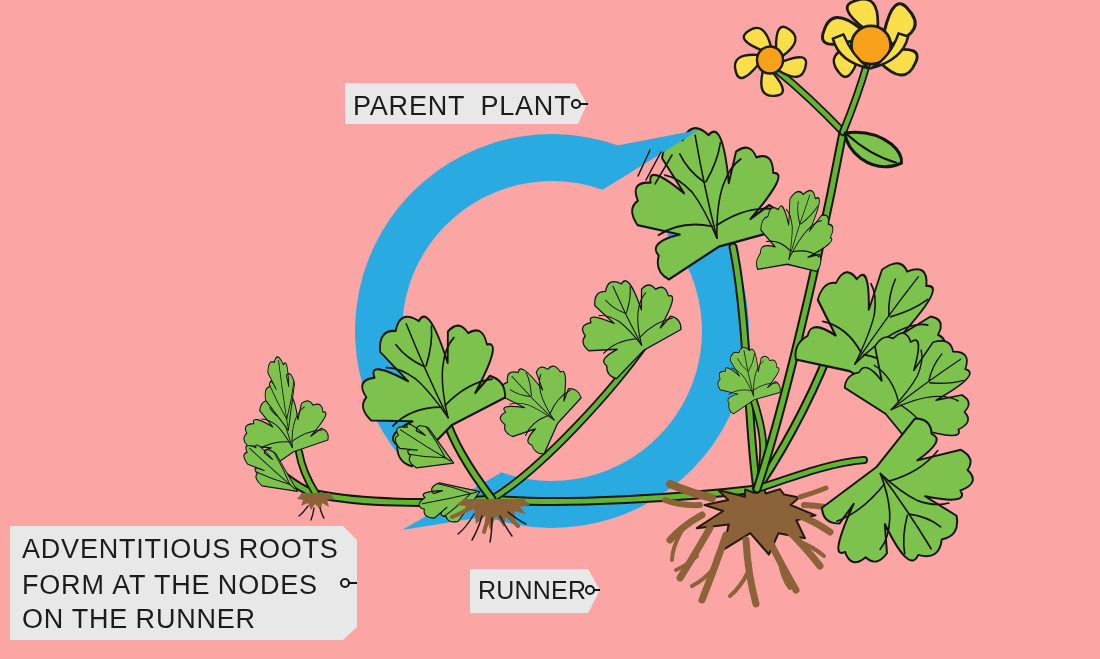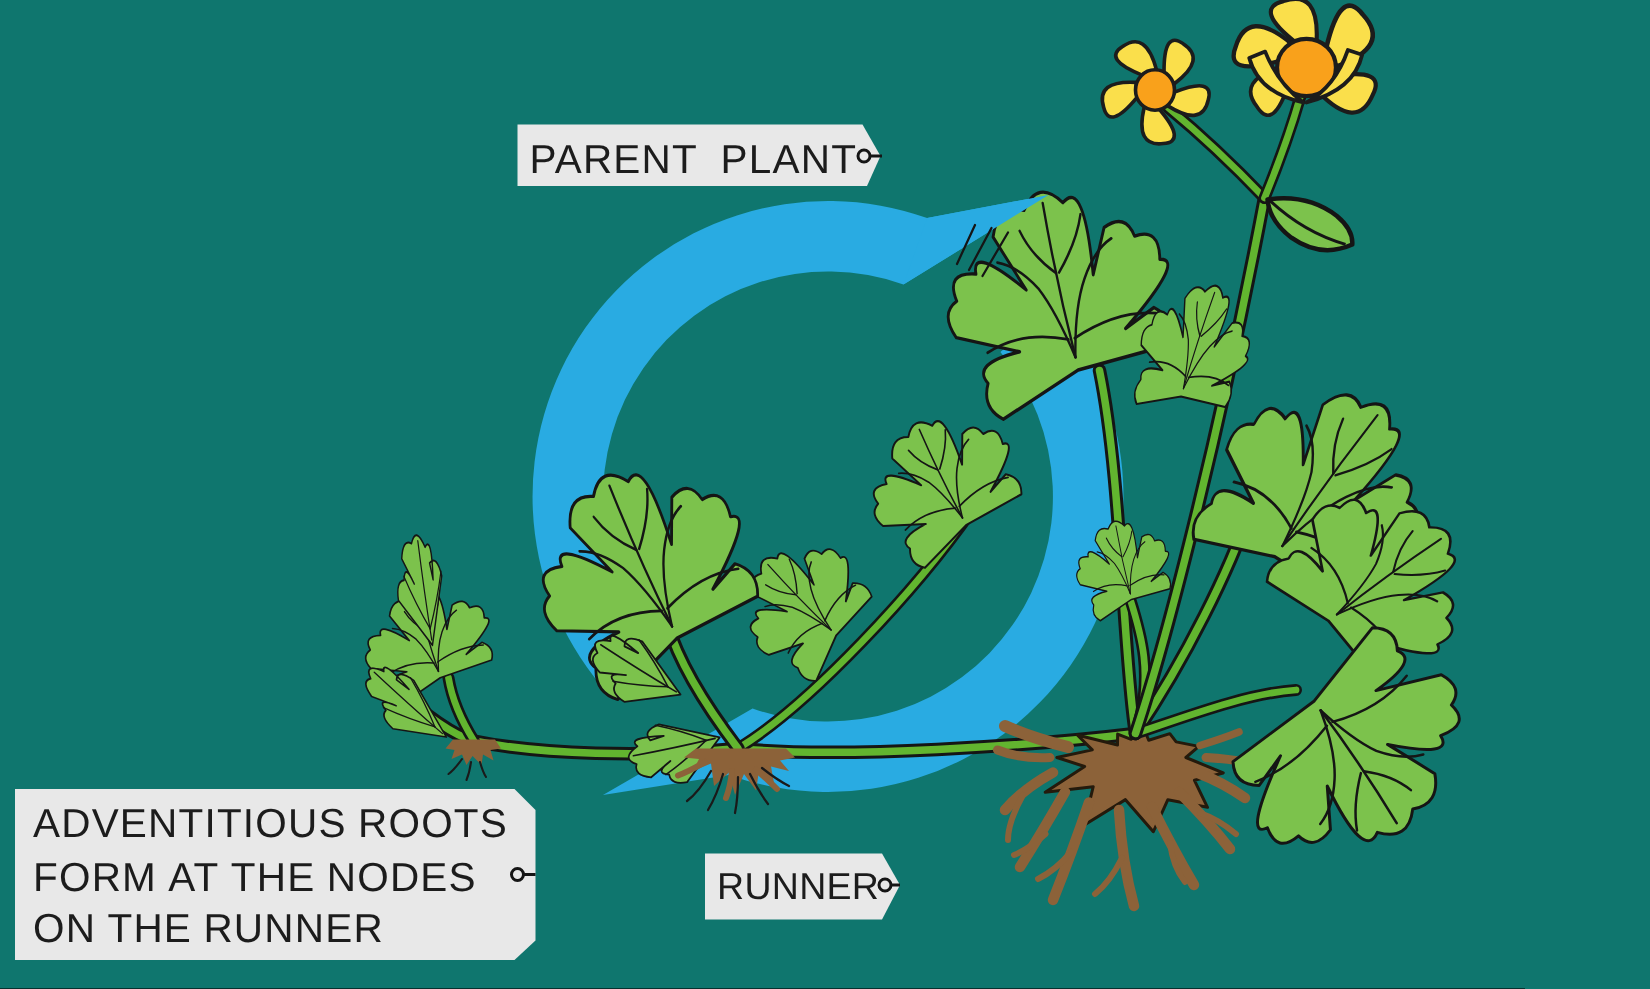--- a/index.html
+++ b/index.html
@@ -1,14 +1,14 @@
 <!DOCTYPE html>
 <html><head><meta charset="utf-8"><style>
 html,body{margin:0;padding:0;background:#000;}
-#stage{position:relative;width:1100px;height:659px;background:#0f766e;overflow:hidden;}
+#stage{position:relative;width:1100px;height:659px;background:#fca5a5;overflow:hidden;}
 text{font-family:"Liberation Sans",sans-serif;fill:#1c1c1c;}
 </style></head><body>
 <div id="stage">
 <svg width="1100" height="659" viewBox="0 0 1100 659">
 <defs>
   <path id="leaf" d="M0,3 L-53.0,20.4 Q-64.9,12.0 -57.7,-0.0 Q-65.9,-12.2 -33.9,-13.0 L-71.4,-27.4 Q-78.5,-41.7 -66.3,-46.4 Q-69.9,-63.0 -50.8,-58.4 Q-50.3,-74.6 -21.7,-44.5 L-35.3,-75.8 Q-27.9,-93.2 -12.6,-86.3 Q0.0,-101.5 12.6,-86.0 Q29.0,-96.8 21.9,-45.0 L34.9,-68.5 Q50.0,-74.1 52.7,-60.6 Q69.4,-62.5 65.3,-45.7 Q81.9,-43.5 34.9,-13.4 L55.3,-21.2 Q67.7,-12.5 60.3,-0.0 L0,3 Z"></path>
   <g id="veins" fill="none" stroke="#151515" stroke-width="1.5" stroke-linecap="round" vector-effect="non-scaling-stroke">
 <path d="M0,-4 Q-6,-30 -14,-44 Q-24,-58 -36,-62"></path>
 <path d="M0,-4 Q-2,-45 0,-88"></path>
 <path d="M0,-4 Q6,-30 16,-44 Q26,-58 38,-62"></path>

